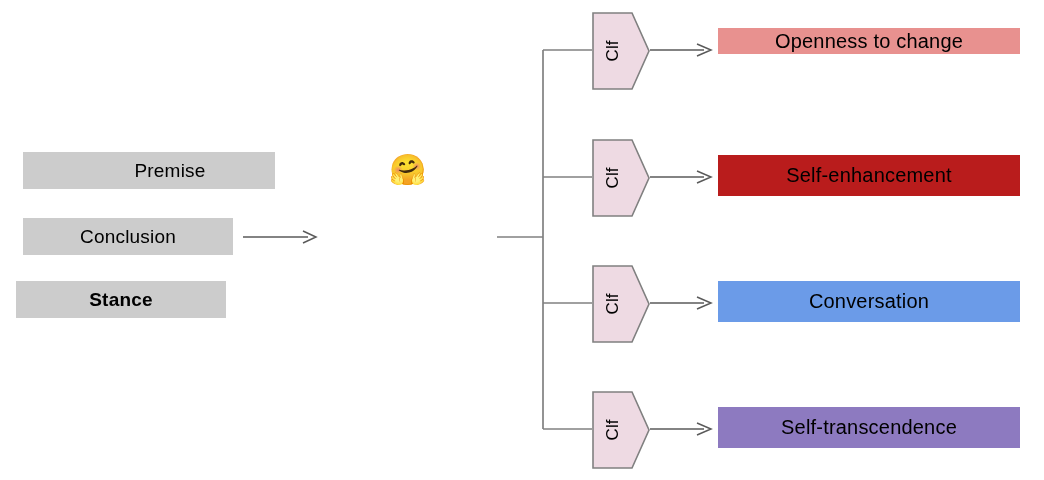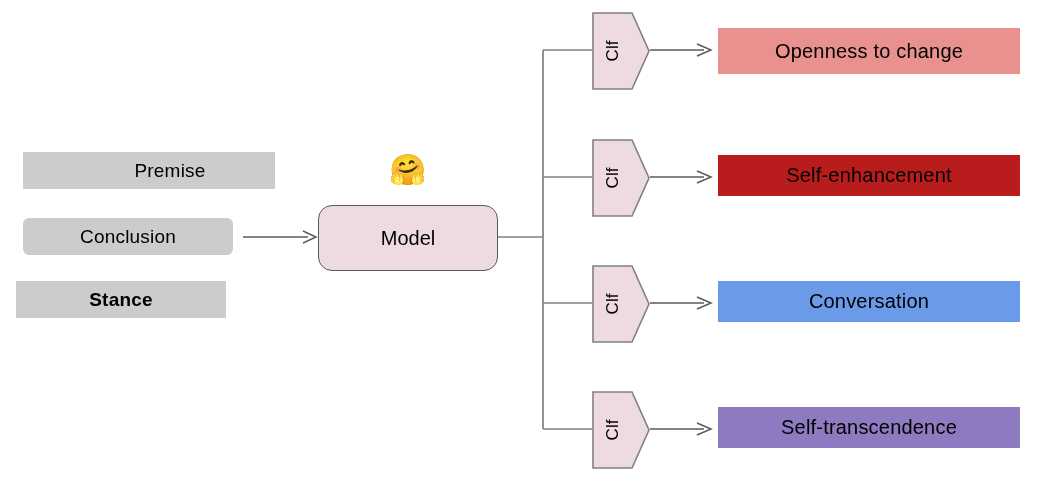--- a/index.html
+++ b/index.html
@@ -121,33 +121,30 @@
     <polyline class="arrowhead" points="697,297 711,303 697,309"></polyline>
 
     <line class="wire-dark" x1="650" y1="429" x2="704" y2="429"></line>
     <polyline class="arrowhead" points="697,423 711,429 697,435"></polyline>
   </svg>
 
   <div class="abs input-box" style="left:23px; top:152px; width:210px; height:37px;padding-left:42px;">
     <span>Premise</span>
   </div>
 
-  <div class="abs input-box" style="left:23px; top:218px; width:210px; height:37px;border-radius:6px;">
+  <div class="abs input-box" style="left:23px; top:218px; width:210px; height:37px;">
     <span>Conclusion</span>
   </div>
 
   <div class="abs input-box" style="left:16px; top:281px; width:210px; height:37px;font-weight:bold;">
     <span>Stance</span>
   </div>
 
   <div class="abs hf-emoji" style="left:388px; top:155px; width:40px; height:36px;">🤗</div>
 
-  <div class="abs model-box" style="left:318px; top:205px; width:180px; height:66px;">
-    <span>Model</span>
-  </div>
 
   <div class="abs clf-wrap" style="left:592px; top:12px;">
     <svg width="58" height="78" viewBox="0 0 58 78" xmlns="http://www.w3.org/2000/svg">
       <polygon points="1,1 40,1 57,39 40,77 1,77" fill="#eedae3" stroke="#808080" stroke-width="1.6"></polygon>
       <text class="clf-label" x="22" y="39" text-anchor="middle" dominant-baseline="middle" transform="rotate(-90 22 39)">Clf</text>
     </svg>
   </div>
 
   <div class="abs clf-wrap" style="left:592px; top:139px;">
     <svg width="58" height="78" viewBox="0 0 58 78" xmlns="http://www.w3.org/2000/svg">
@@ -163,21 +160,21 @@
     </svg>
   </div>
 
   <div class="abs clf-wrap" style="left:592px; top:391px;">
     <svg width="58" height="78" viewBox="0 0 58 78" xmlns="http://www.w3.org/2000/svg">
       <polygon points="1,1 40,1 57,39 40,77 1,77" fill="#eedae3" stroke="#808080" stroke-width="1.6"></polygon>
       <text class="clf-label" x="22" y="39" text-anchor="middle" dominant-baseline="middle" transform="rotate(-90 22 39)">Clf</text>
     </svg>
   </div>
 
-  <div class="abs out-bar" style="left:718px; top:28px; width:302px; height:46px; background:#e8918f;">
+  <div class="abs out-bar" style="left:718px; top:28px; width:302px; height:26px; background:#e8918f;">
     <span>Openness to change</span>
   </div>
 
   <div class="abs out-bar" style="left:718px; top:155px; width:302px; height:41px; background:#b91c1c;">
     <span>Self-enhancement</span>
   </div>
 
   <div class="abs out-bar" style="left:718px; top:281px; width:302px; height:41px; background:#6b9be8;">
     <span>Conversation</span>
   </div>

